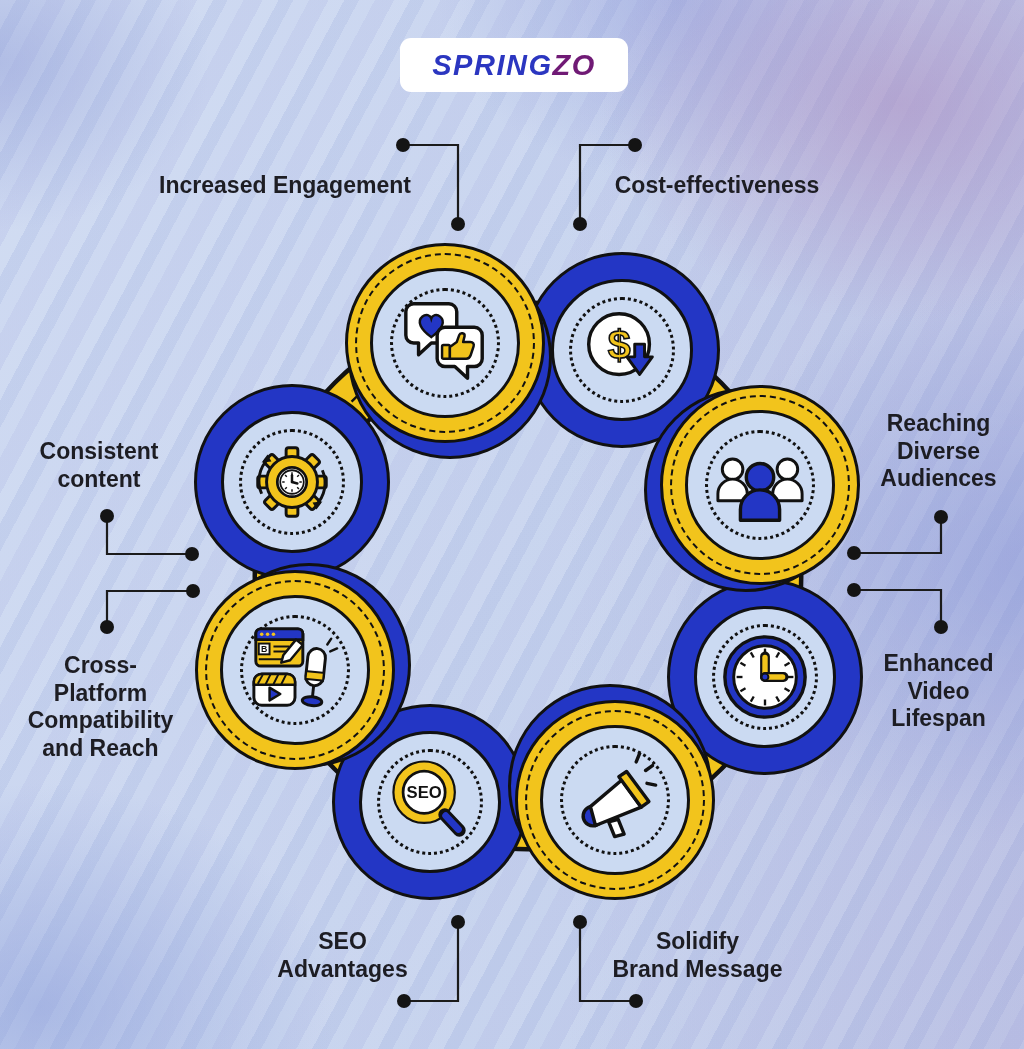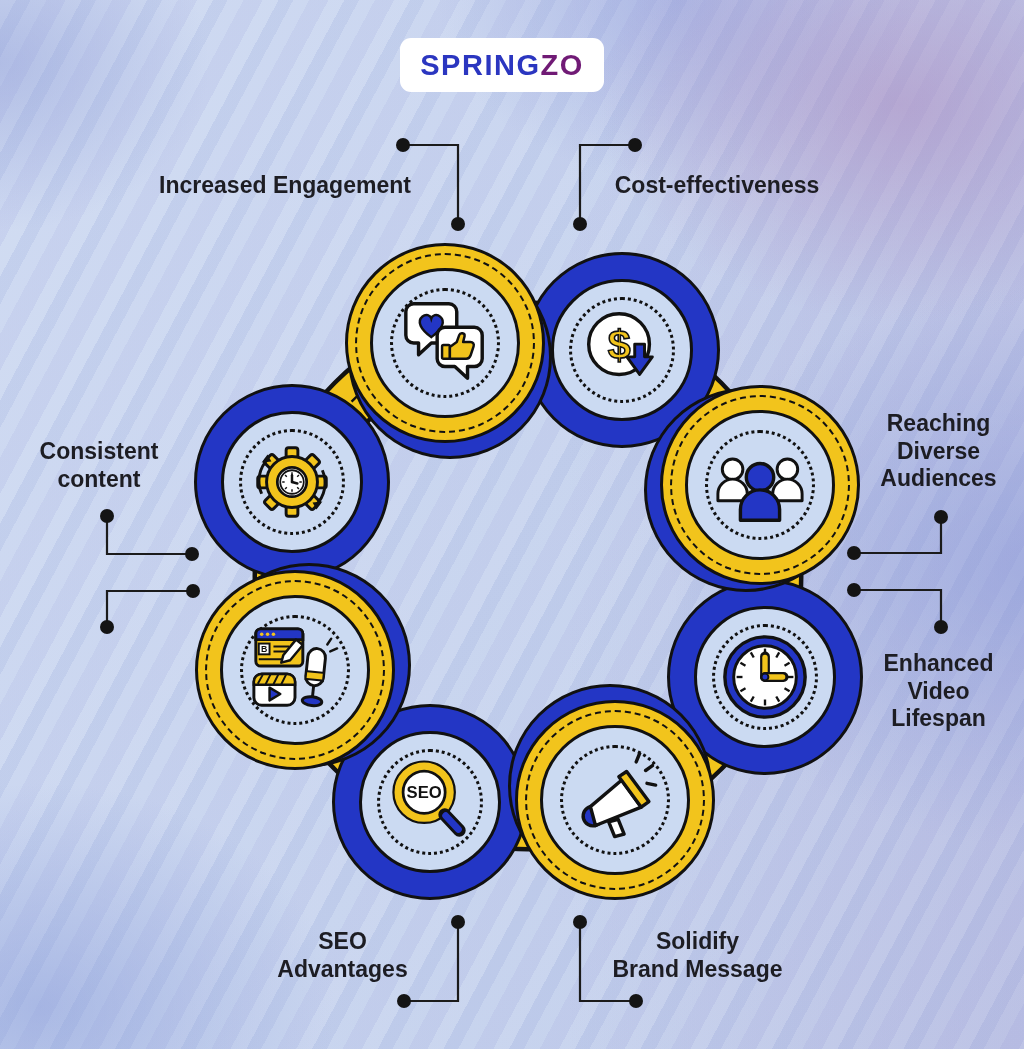--- a/index.html
+++ b/index.html
@@ -10,23 +10,23 @@
       radial-gradient(430px 310px at 88% 10%, rgba(172,140,192,.55), rgba(172,140,192,0) 70%),
       radial-gradient(520px 400px at 101% 54%, rgba(128,144,214,.45), rgba(128,144,214,0) 70%),
       radial-gradient(420px 320px at 4% 96%, rgba(128,148,214,.45), rgba(128,148,214,0) 70%),
       radial-gradient(340px 260px at 66% 0%, rgba(140,150,216,.45), rgba(140,150,216,0) 70%),
       radial-gradient(300px 240px at 0% 6%, rgba(132,146,210,.40), rgba(132,146,210,0) 70%),
       linear-gradient(90deg, rgba(255,255,255,0) 55%, rgba(154,136,198,.18)),
       repeating-linear-gradient(118deg, rgba(255,255,255,.10) 0 14px, rgba(127,140,205,.10) 14px 27px, rgba(255,255,255,.06) 27px 41px, rgba(152,142,212,.08) 41px 58px),
       linear-gradient(115deg,#ccd8f1,#c6d3ee 50%,#bfcbea);}
   svg.full{position:absolute;left:0;top:0;}
   
-  .logo{position:absolute;left:400px;top:38px;width:204px;height:54px;background:#fff;border-radius:11px;
+  .logo{position:absolute;left:400px;top:38px;width:228px;height:54px;background:#fff;border-radius:11px;
         display:flex;align-items:center;justify-content:center;z-index:6;
-        font-weight:900;font-size:29px;letter-spacing:1.5px;}
+        font-weight:900;font-size:29px;letter-spacing:1.5px;font-style:italic;}
   .logo .p1{color:#2b36c0;} .logo .p2{color:#701a75;}
   
   .title{position:absolute;left:368px;top:492px;width:320px;z-index:2;text-align:center;
          font-size:30px;font-weight:800;line-height:1.13;letter-spacing:.4px;color:#16161b;white-space:pre-line;}
   
   .node{position:absolute;z-index:2;}
   .node .behind{position:absolute;inset:-2px;border-radius:50%;background:#2336c5;border:3px solid #111;box-sizing:border-box;}
   .node .ring{position:absolute;inset:0;border-radius:50%;border:3px solid #111;box-sizing:border-box;}
   .node.yellow .ring{background:#f2c41c;}
   .node.blue  .ring{background:#2336c5;}
@@ -272,20 +272,24 @@
   <div class="label" style="left:846px;top:410px;width:185px">Reaching
 Diverse
 Audiences</div>
   <div class="label" style="left:846px;top:650px;width:185px">Enhanced
 Video
 Lifespan</div>
   <div class="label" style="left:590px;top:928px;width:215px">Solidify
 Brand Message</div>
   <div class="label" style="left:250px;top:928px;width:185px">SEO
 Advantages</div>
+  <div class="label" style="left:8px;top:652px;width:185px">Cross-
+Platform
+Compatibility
+and Reach</div>
   <div class="label" style="left:8px;top:438px;width:182px">Consistent
 content</div>
 
 
   <div class="logo">
     <span class="p1">SPRING</span>
       <span class="p2">ZO</span>
   </div>
 </div>
 

